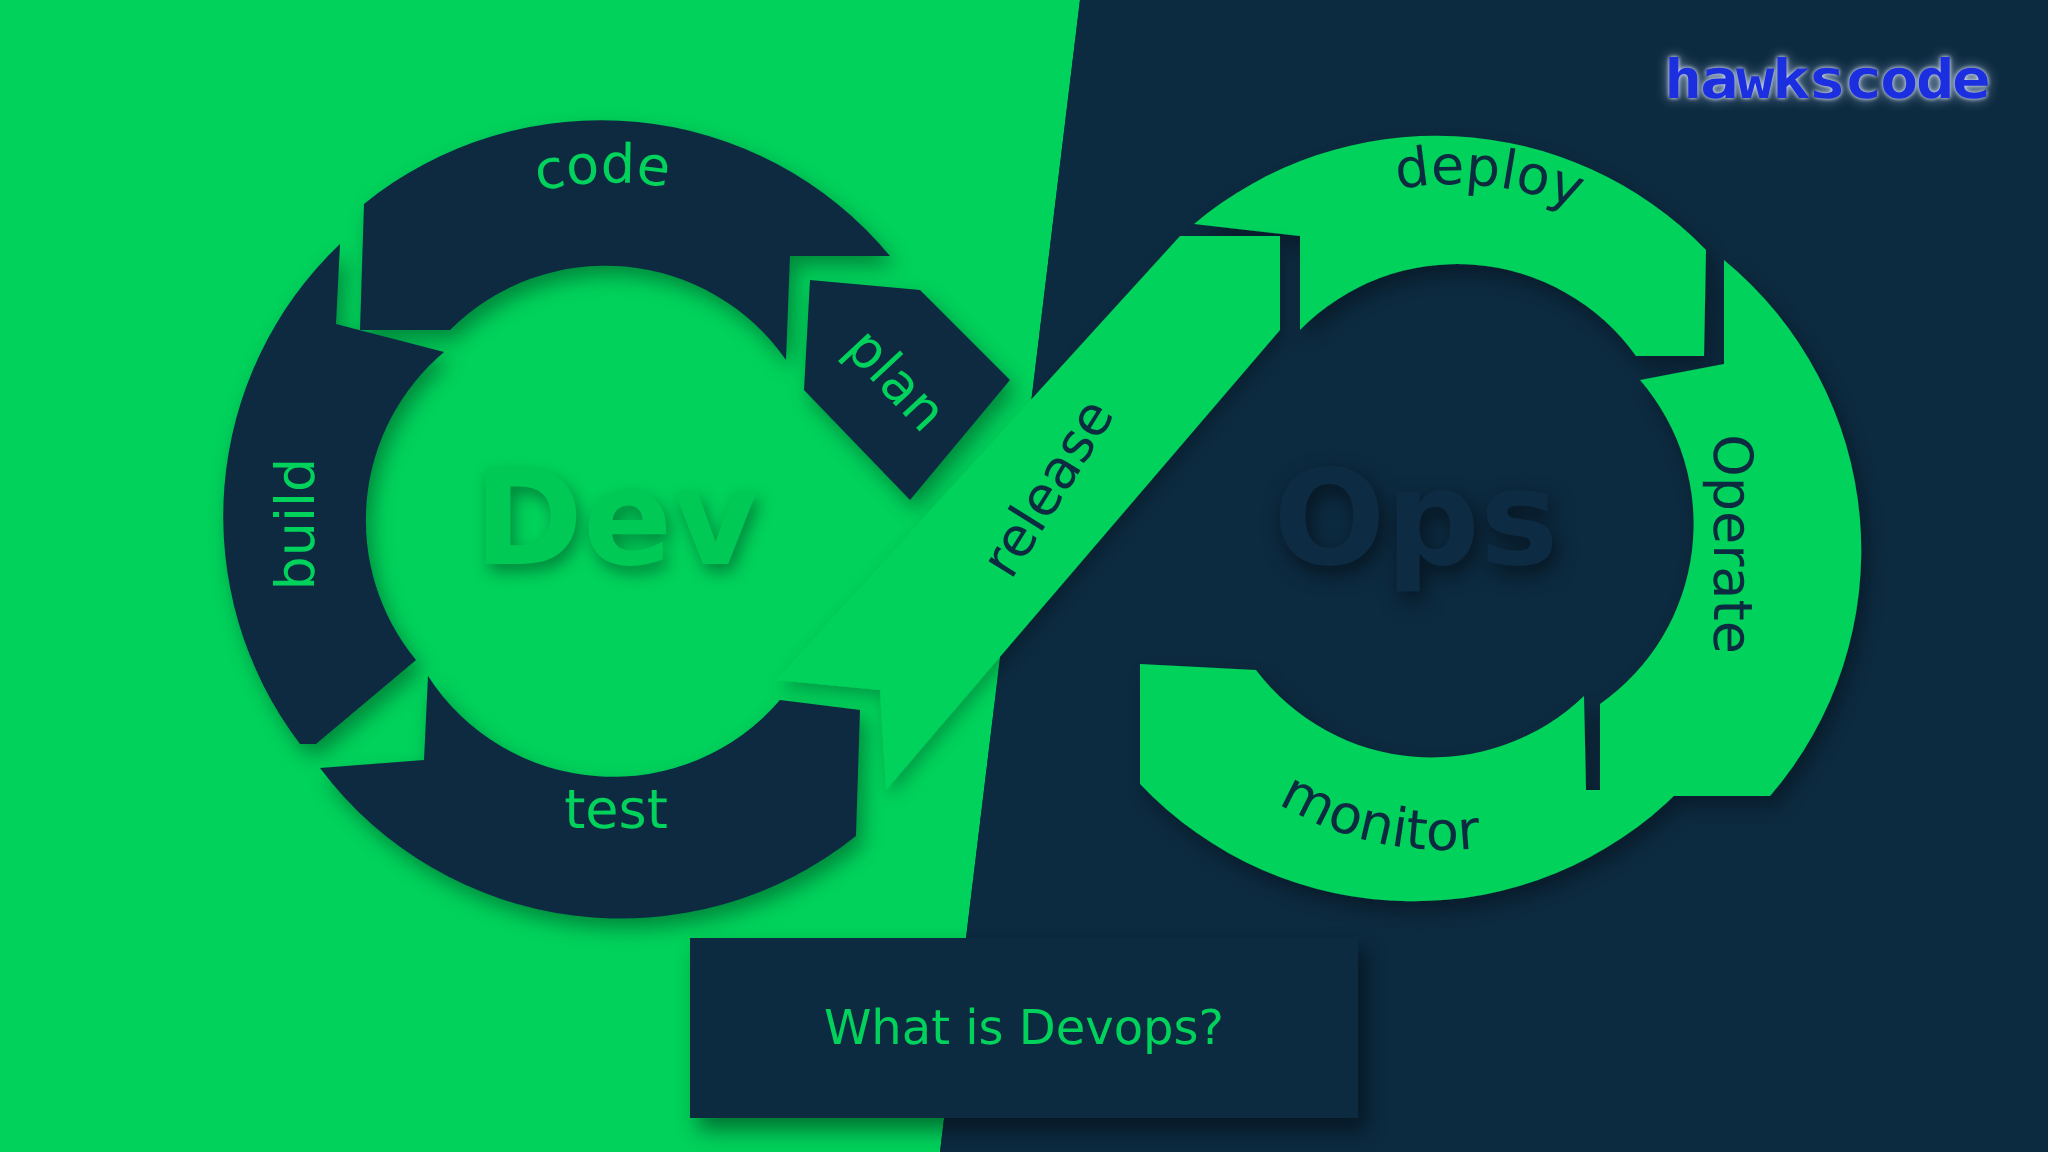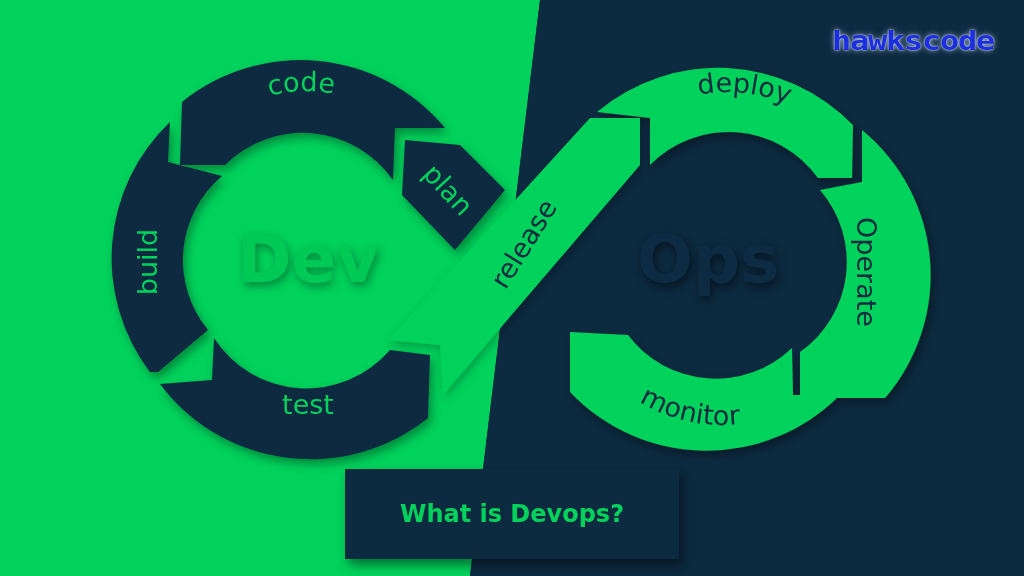--- a/index.html
+++ b/index.html
@@ -2,21 +2,21 @@
 <html><head>
 <meta charset="utf-8">
 <style>
   html, body { margin: 0; padding: 0; }
   body { width: 1024px; height: 576px; overflow: hidden; position: relative; background: #0C2A40; font-family: "DejaVu Sans", sans-serif; }
   #stage { position: absolute; left: 0; top: 0; width: 1024px; height: 576px; }
   .seg-label { font-family: "DejaVu Sans", sans-serif; font-size: 27px; }
   .center-word { font-family: "DejaVu Sans", sans-serif; font-weight: bold; font-size: 66px; }
   #brand { position: absolute; left: 832px; top: 26px; width: 180px; height: 30px; font-family: "DejaVu Sans Mono", monospace; font-weight: bold; font-size: 27px; letter-spacing: -1px; color: #1B2FE0; text-shadow: 0 0 6px rgba(200,220,255,0.7), 0 0 2px #ffffff; transform: scaleX(1.18); transform-origin: left center; line-height: 30px; }
   #title-box { position: absolute; left: 345px; top: 469px; width: 334px; height: 90px; background: #0C2A40; box-shadow: 4px 6px 10px rgba(0,0,0,0.45); display: flex; align-items: center; justify-content: center; }
-  #title-text { font-family: "DejaVu Sans", sans-serif; font-weight: bold; font-size: 24px; color: #00D25B; }
+  #title-text { font-family: "DejaVu Sans", sans-serif; font-weight: normal; font-size: 24px; color: #00D25B; }
 </style>
 </head>
 <body>
 
 <svg id="stage" viewBox="0 0 1024 576" xmlns="http://www.w3.org/2000/svg">
   <defs>
     <filter id="shadow" x="-20%" y="-20%" width="140%" height="140%">
       <feDropShadow dx="3" dy="5" stdDeviation="5" flood-color="#000" flood-opacity="0.35"></feDropShadow>
     </filter>
     <filter id="softshadow" x="-20%" y="-20%" width="140%" height="140%">

